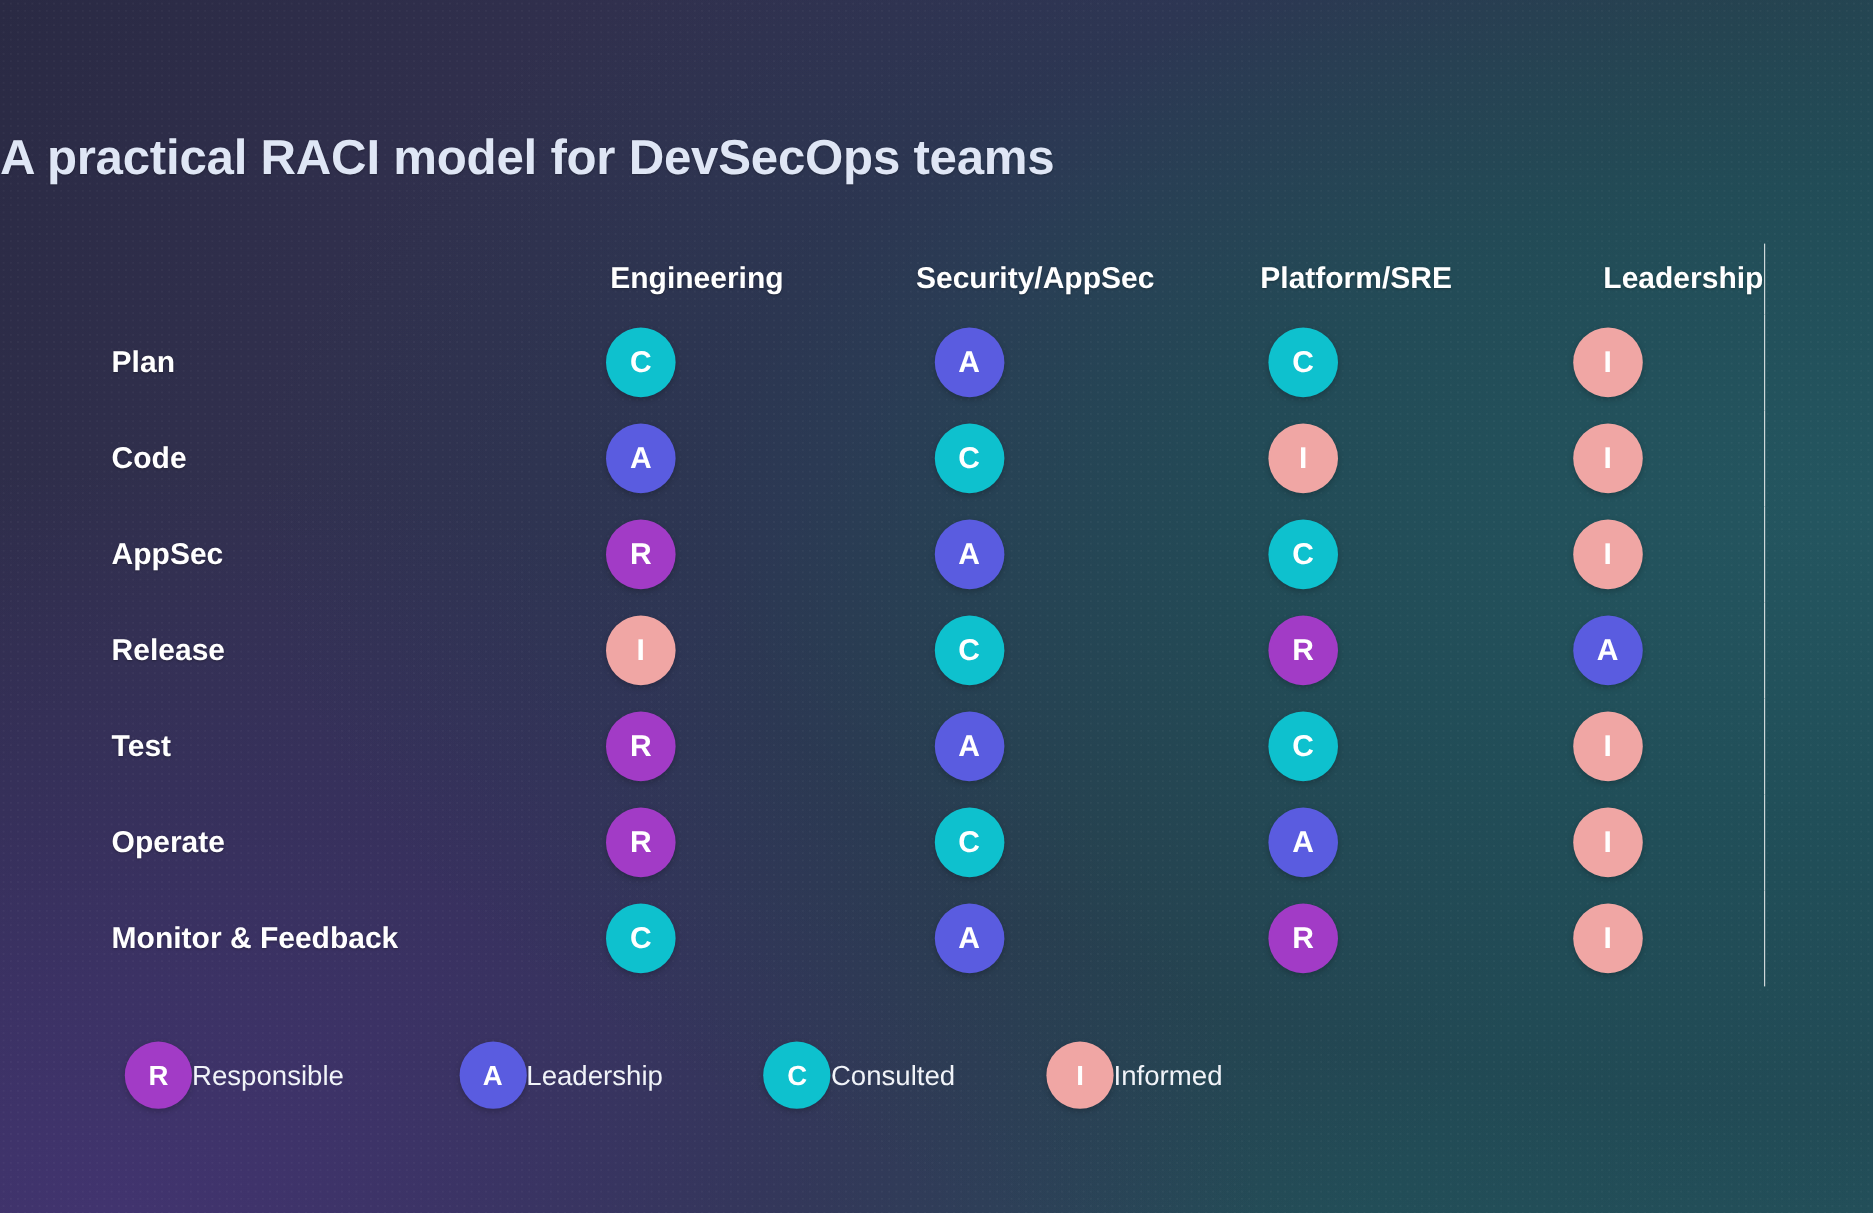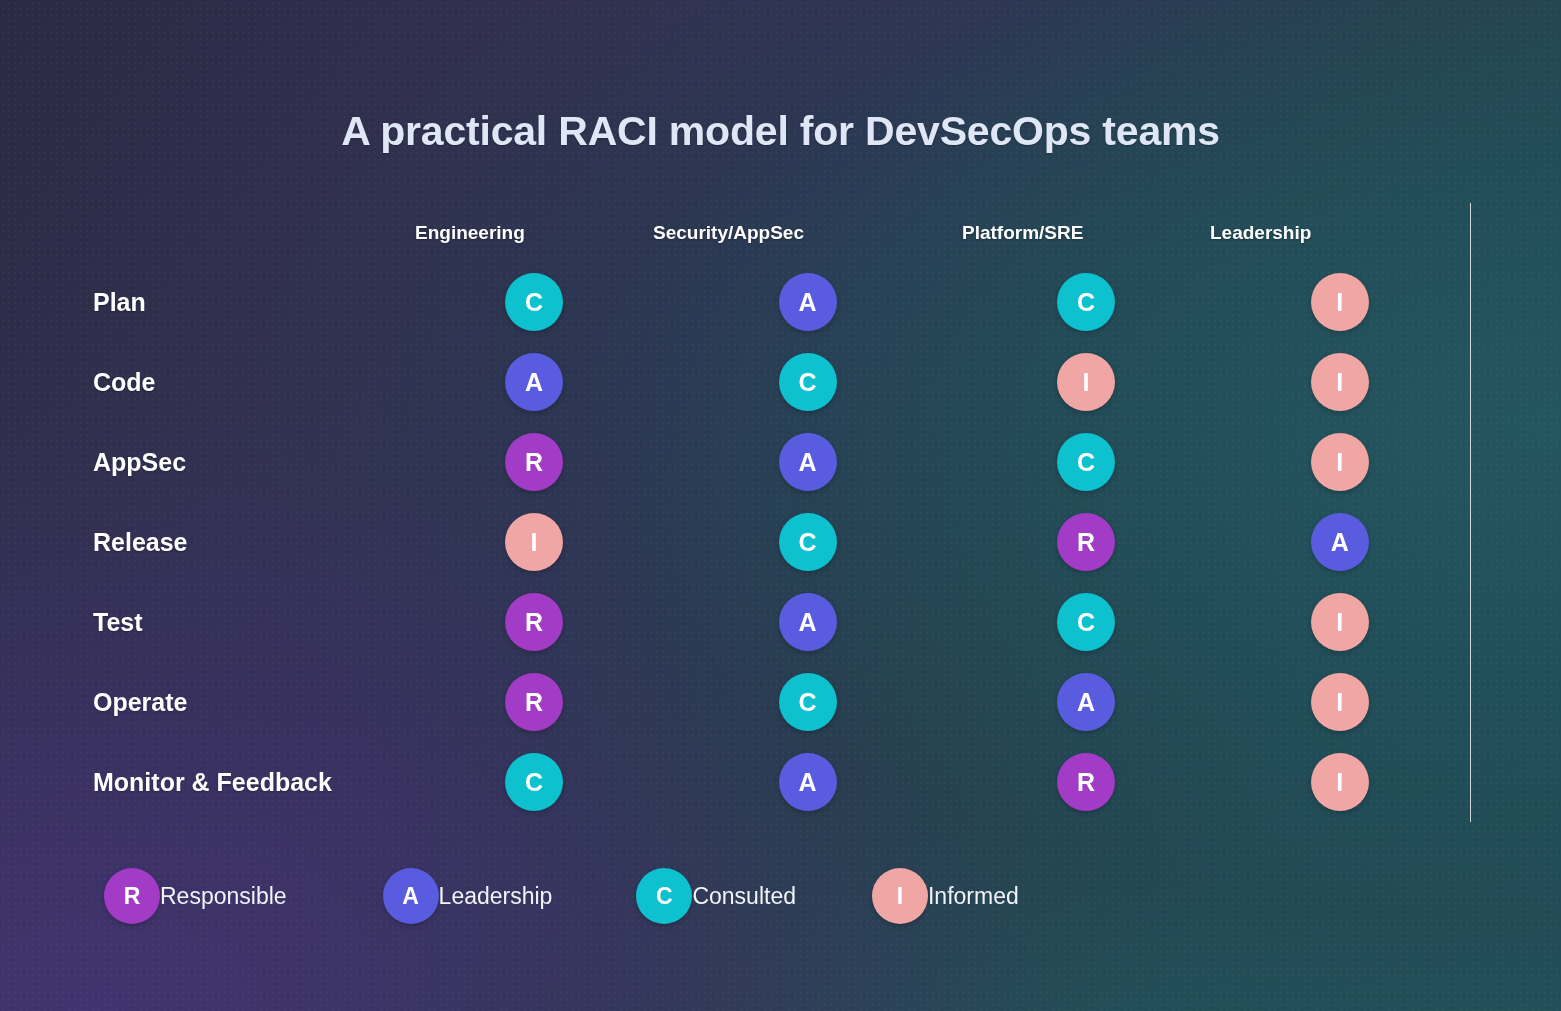--- a/index.html
+++ b/index.html
@@ -33,21 +33,20 @@
     background-image: radial-gradient(rgba(255,255,255,0.035) 0.7px, transparent 0.8px);
     background-size: 6px 6px;
     pointer-events: none;
   }
 
   #title {
     position: absolute;
     left: 0;
     top: 108px;
     width: 1561px;
-    text-align: center;
     font-size: 41px;
     font-weight: bold;
     letter-spacing: -0.2px;
     color: #dfe6f5;
     text-shadow: 0 1px 2px rgba(0,0,0,0.28);
   }
 
   
   #matrix {
     position: absolute;
@@ -64,24 +63,24 @@
   #matrix col.c-lead  { width: 260px; }
 
   #matrix th, #matrix td {
     padding: 0;
     border: 0;
     vertical-align: middle;
   }
 
   thead th {
     height: 59px;
-    font-size: 19px;
+    font-size: 25px;
     font-weight: bold;
     color: #ffffff;
-    text-align: left;
+    text-align: right;
     border-bottom: 1.6px solid rgba(255,255,255,0.80);
     text-shadow: 0 1px 2px rgba(0,0,0,0.3);
   }
   thead th.corner {
     border-bottom: 1.6px solid rgba(255,255,255,0.80);
   }
   thead th.vline,
   tbody td.vline {
     border-left: 1.4px solid rgba(255,255,255,0.78);
   }

